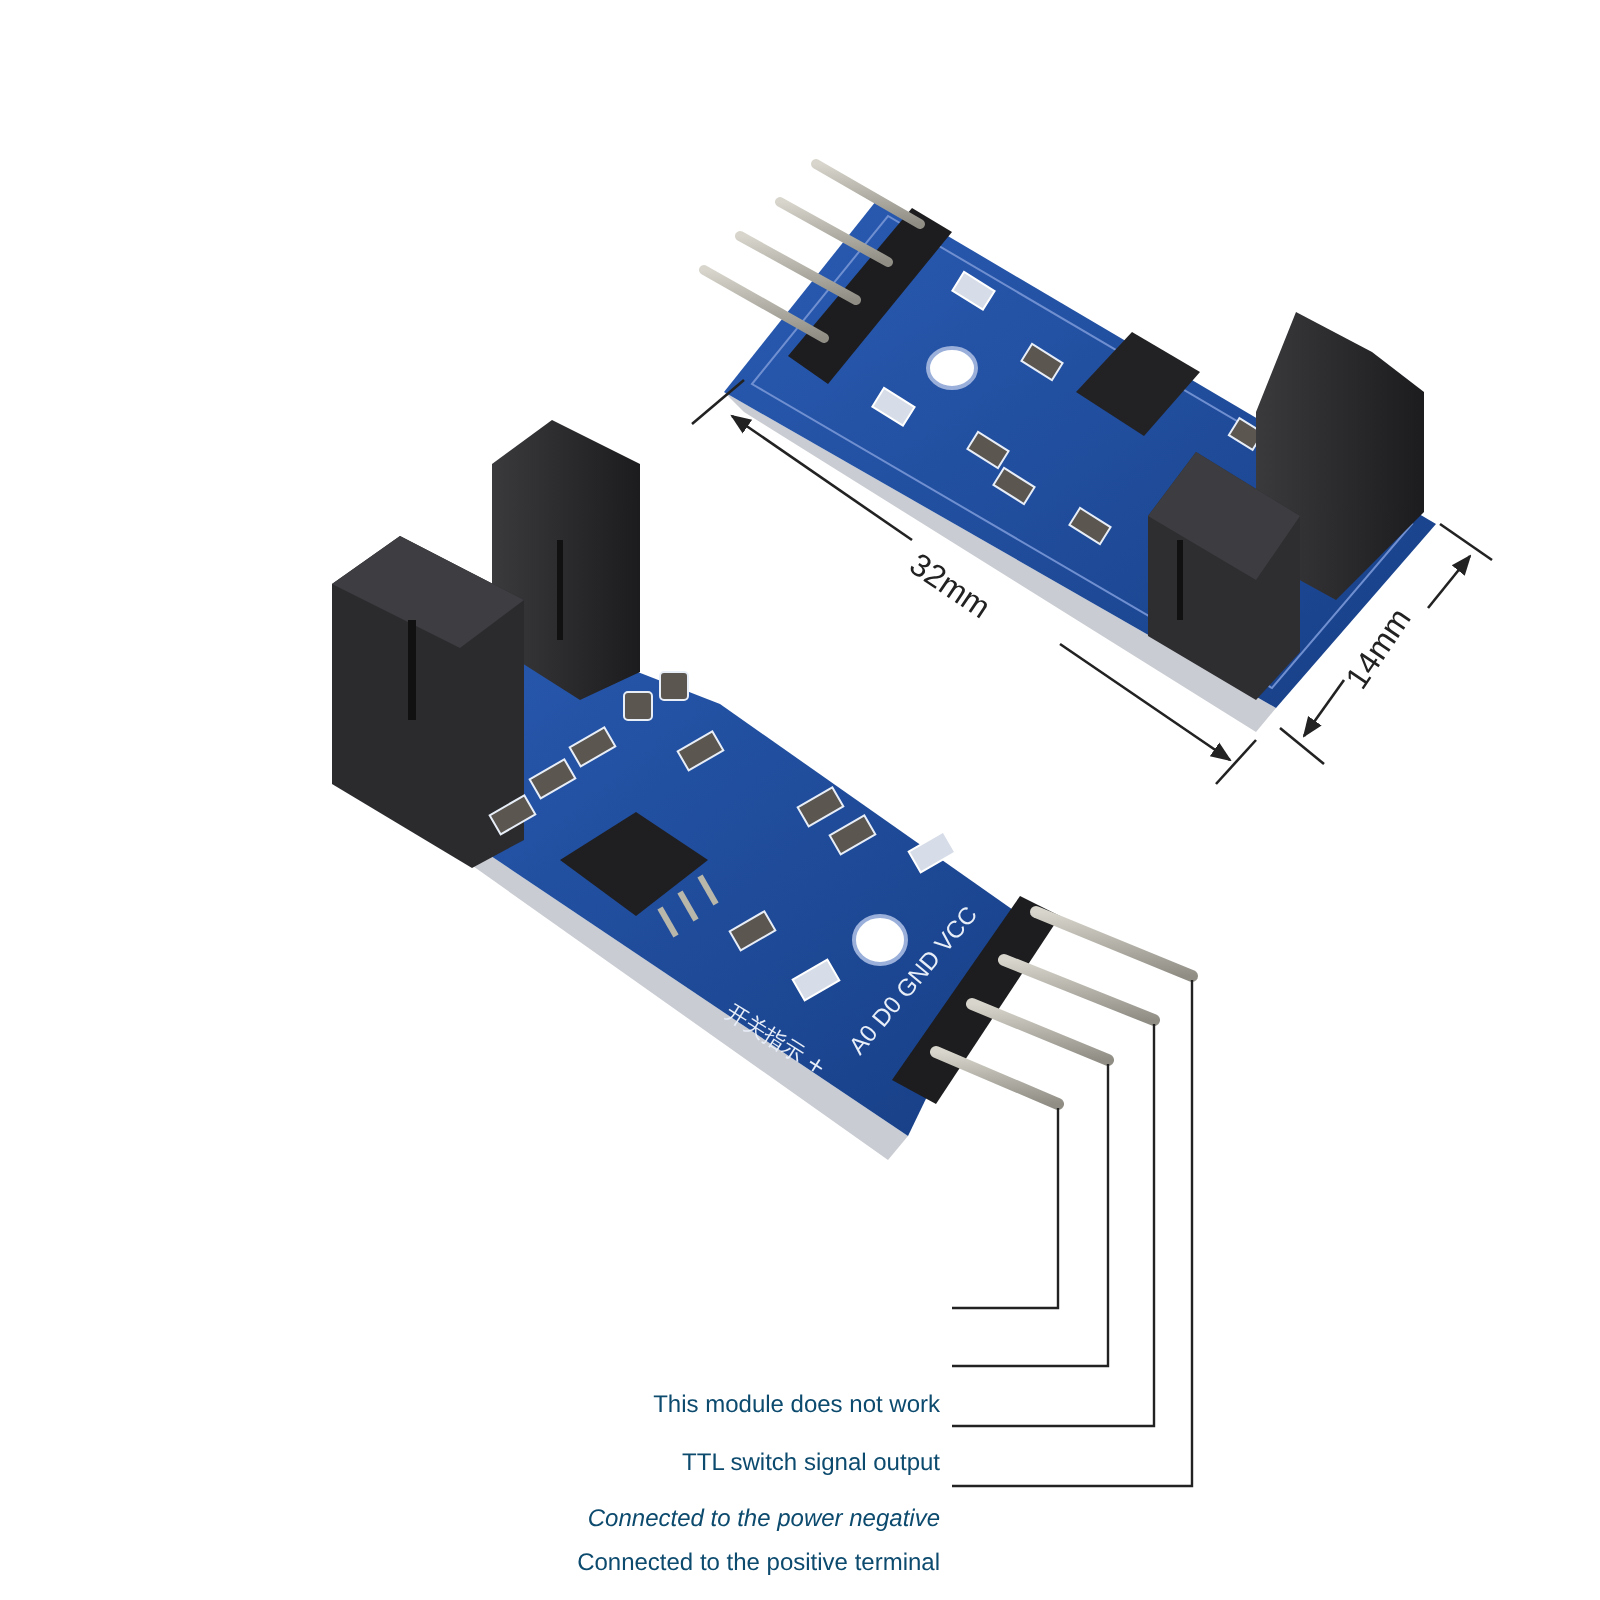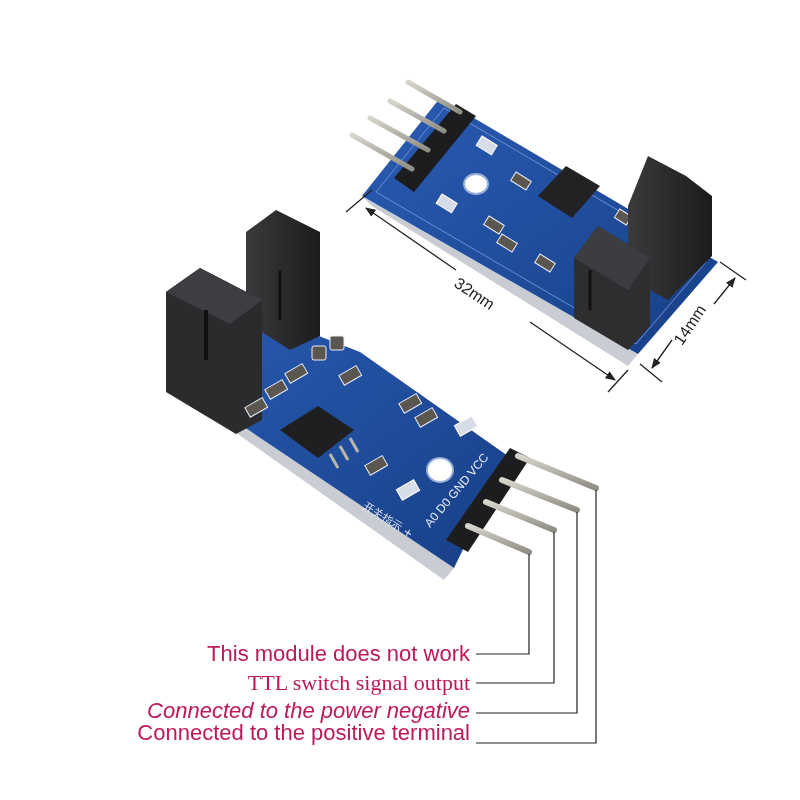--- a/index.html
+++ b/index.html
@@ -1,18 +1,18 @@
 <!DOCTYPE html>
 <html><head>
 <meta charset="utf-8">
 <style>
   html, body { margin:0; padding:0; background:#ffffff; }
   body { width:800px; height:800px; position:relative; overflow:hidden; font-family:"Liberation Sans", sans-serif; }
   #scene { position:absolute; left:0; top:0; width:800px; height:800px; }
-  .label { position:absolute; right:330px; font-size:22px; color:#be185d; white-space:nowrap; line-height:20px; }
+  .label { position:absolute; right:330px; font-size:12px; color:#0c4a6e; white-space:nowrap; line-height:20px;margin-top:48px; }
   .dim-label { position:absolute; font-size:16px; color:#222; white-space:nowrap; }
 </style>
 </head>
 <body>
 
 <svg id="scene" viewBox="0 0 800 800" xmlns="http://www.w3.org/2000/svg">
   <defs>
     <linearGradient id="pcbGrad" x1="0" y1="0" x2="1" y2="1">
       <stop offset="0" stop-color="#2a5cb4"></stop>
       <stop offset="1" stop-color="#173f86"></stop>
@@ -140,15 +140,15 @@
     <polyline points="554,532 554,683 476,683"></polyline>
     <polyline points="577,512 577,713 476,713"></polyline>
     <polyline points="596,490 596,743 476,743"></polyline>
   </g>
 </svg>
 
 <div class="dim-label" style="left:452px; top:285px; transform:rotate(34deg);">32mm</div>
 <div class="dim-label" style="left:668px; top:316px; transform:rotate(-56deg);">14mm</div>
 
 <div class="label" style="top:644px;">This module does not work</div>
-<div class="label" style="top:673px;font-family:Liberation Serif, serif;">TTL switch signal output</div>
+<div class="label" style="top:673px;">TTL switch signal output</div>
 <div class="label" style="top:701px;font-style:italic;">Connected to the power negative</div>
 <div class="label" style="top:723px;">Connected to the positive terminal</div>
 
 </body></html>

